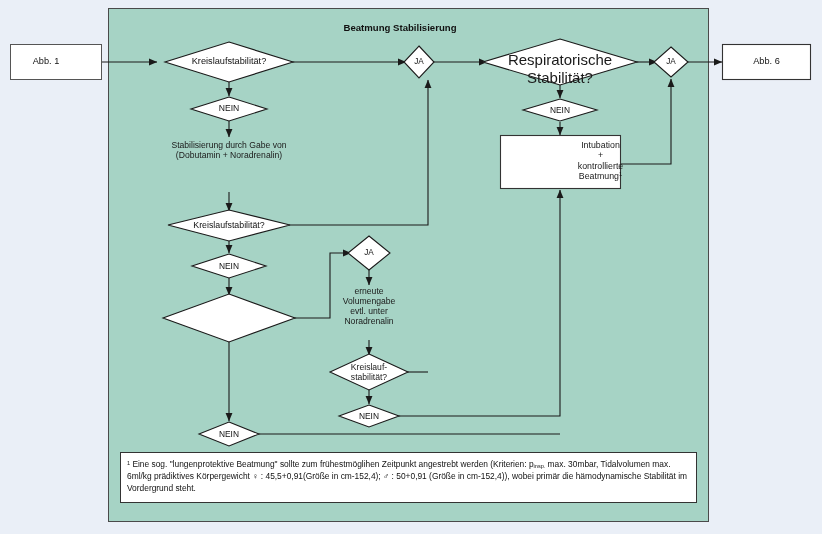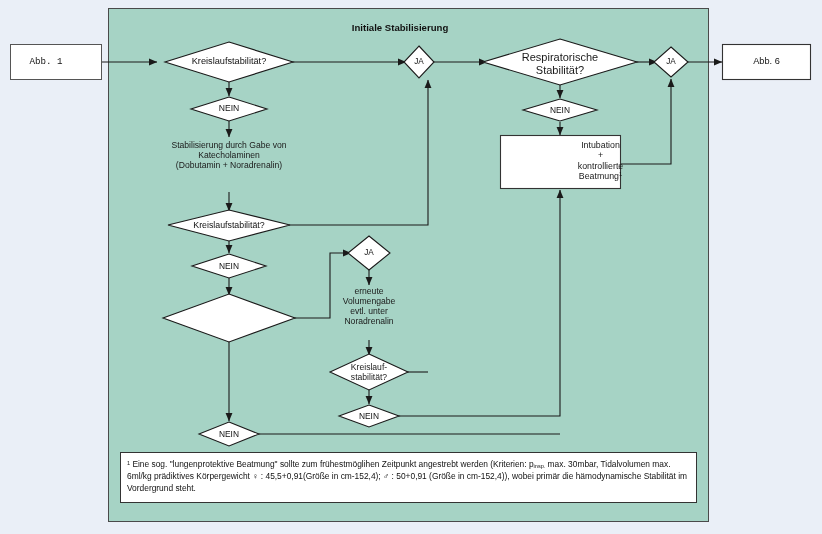--- a/index.html
+++ b/index.html
@@ -99,24 +99,24 @@
       <polygon points="369,236 390,253 369,270 348,253"></polygon>
       <polygon points="369,354 408,372 369,390 330,372"></polygon>
       <polygon points="369,405 399,416 369,427 339,416"></polygon>
       <polygon points="560,39 637,62 560,85 483,62"></polygon>
       <polygon points="560,99 597,110 560,121 523,110"></polygon>
       <polygon points="671,47 688,62 671,77 654,62"></polygon>
     </g>
   </svg>
 
   <div class="nodetext" style="left:300px;top:20px;width:200px;height:16px;font-size:9.6px;font-weight:bold;">
-    <span>Initiale Stabilisierung</span>
+    <span>Beatmung Stabilisierung</span>
   </div>
 
-  <div class="nodetext" style="left:11px;top:45px;width:70px;height:34px;font-size:9.2px;font-family:Liberation Mono, monospace;">
+  <div class="nodetext" style="left:11px;top:45px;width:70px;height:34px;font-size:9.2px;">
     <span>Abb. 1</span>
   </div>
 
   <div class="nodetext" style="left:723px;top:45px;width:87px;height:34px;font-size:9.2px;">
     <span>Abb. 6</span>
   </div>
 
   <div class="nodetext" style="left:169px;top:54px;width:120px;height:16px;font-size:9.2px;">
     <span>Kreislaufstabilität?</span>
   </div>
@@ -124,21 +124,20 @@
   <div class="nodetext" style="left:199px;top:101px;width:60px;height:15px;font-size:8.6px;">
     <span>NEIN</span>
   </div>
 
   <div class="nodetext" style="left:404px;top:55px;width:30px;height:14px;font-size:8.2px;">
     <span>JA</span>
   </div>
 
   <div class="txt" style="left:139px;top:140px;width:180px;font-size:8.6px;text-align:center;">
     <div>Stabilisierung durch Gabe von</div>
-    <div>Katecholaminen</div>
     <div>(Dobutamin + Noradrenalin)</div>
   </div>
 
   <div class="nodetext" style="left:172px;top:217px;width:114px;height:16px;font-size:8.8px;">
     <span>Kreislaufstabilität?</span>
   </div>
 
   <div class="nodetext" style="left:200px;top:259px;width:58px;height:14px;font-size:8.4px;">
     <span>NEIN</span>
   </div>
@@ -161,21 +160,21 @@
 
   <div class="txt" style="left:334px;top:362px;width:70px;font-size:8.6px;">
     <div>Kreislauf-</div>
     <div>stabilität?</div>
   </div>
 
   <div class="nodetext" style="left:340px;top:409px;width:58px;height:14px;font-size:8.4px;">
     <span>NEIN</span>
   </div>
 
-  <div class="txt" style="left:505px;top:51px;width:110px;font-size:11px;">
+  <div class="txt" style="left:505px;top:51px;width:110px;font-size:15px;">
     <div>Respiratorische</div>
     <div>Stabilität?</div>
   </div>
 
   <div class="nodetext" style="left:531px;top:103px;width:58px;height:14px;font-size:8.4px;">
     <span>NEIN</span>
   </div>
 
   <div class="txt" style="left:501px;top:140px;width:119px;font-size:8.8px;margin-left:40px;">
     <div>Intubation</div>

